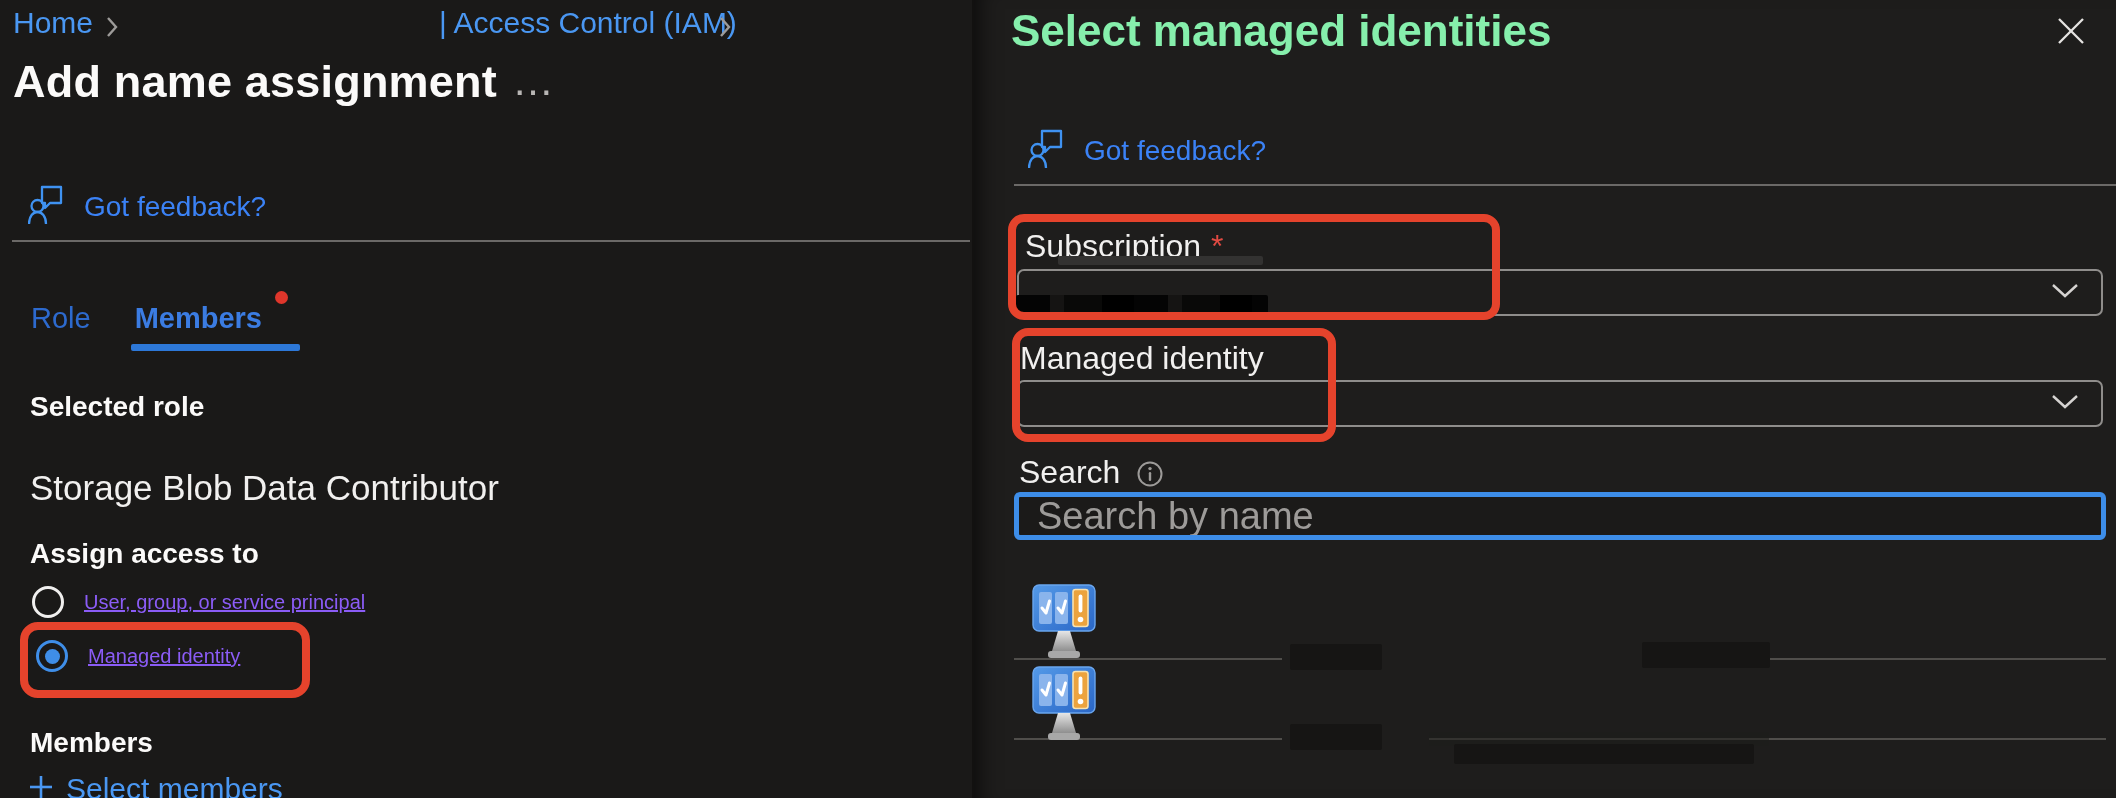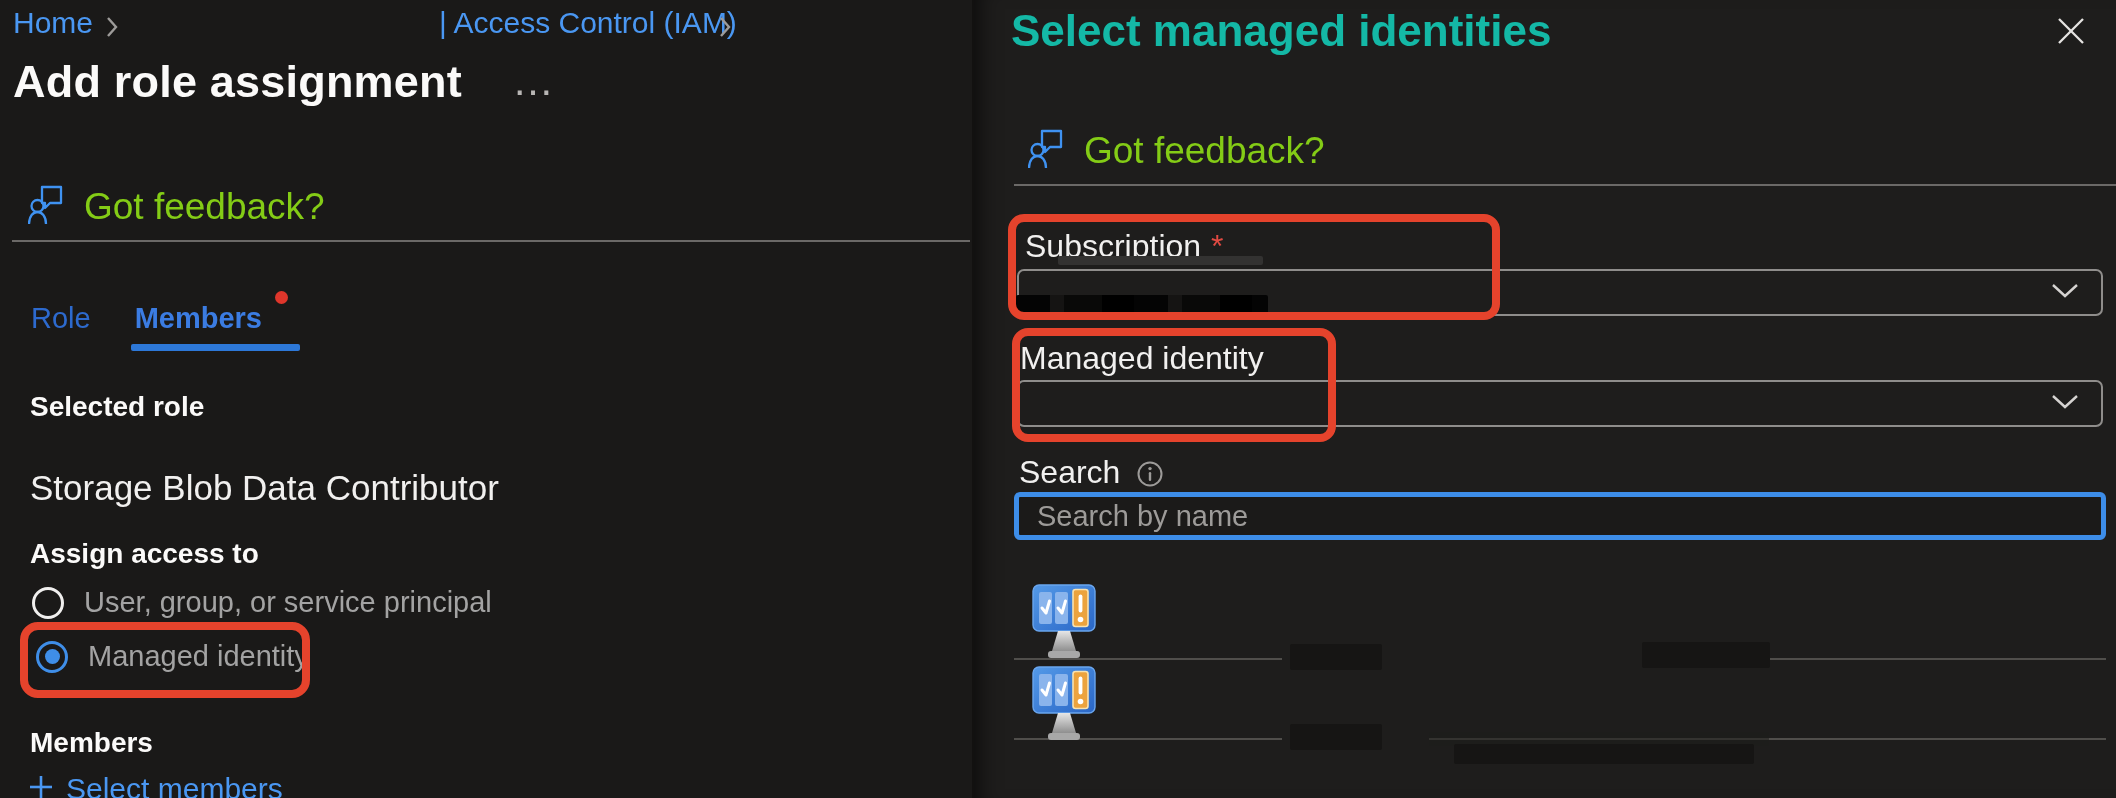--- a/index.html
+++ b/index.html
@@ -12,68 +12,68 @@
   .abs{position:absolute;}
   .row{display:flex;align-items:center;}
 
   
   #left-page{position:absolute;left:0;top:0;width:972px;height:724px;background:#1a1918;}
   .crumb-link{font-size:30px;color:#4a97f2;text-decoration:none;cursor:pointer;}
   .crumb-chev{margin:4px 0 0 0;}
   #page-title{font-size:45px;font-weight:600;color:#fbfaf9;letter-spacing:.2px;}
   #more-options{font-size:42px;color:#b8b6b4;line-height:10px;letter-spacing:3px;}
   .feedback{gap:20px;cursor:pointer;}
-  .feedback-label{font-size:37px;color:#84cc16;}
+  .feedback-label{font-size:28px;color:#3b82f6;}
   .hdivider{height:2px;background:#6b6967;}
 
   .tabs{gap:44px;font-size:29px;}
   .tab{color:#2d6ace;cursor:pointer;position:relative;white-space:nowrap;}
   .tab.active{color:#3b7ce2;font-weight:600;}
   .tab.active .tab-underline{
     position:absolute;left:-4px;right:-38px;bottom:-16px;height:7px;background:#2d78d8;border-radius:2px;}
   .tab .notif-dot{
     position:absolute;right:-26px;top:-11px;width:13px;height:13px;border-radius:50%;background:#df362b;}
   .tab-cond{margin-left:30px;}
   .tab-rev{margin-left:10px;}
 
   .section-label{font-size:28px;font-weight:700;color:#fbfaf9;}
   .body-text{font-size:35px;color:#f1f0ef;}
 
   .radio-row{gap:20px;}
   .radio-outer{width:32px;height:32px;border-radius:50%;border:3px solid #f0efee;box-sizing:border-box;flex:0 0 auto;display:flex;align-items:center;justify-content:center;background:transparent;}
   .radio-outer.checked{border-color:#3f8ee8;}
   .radio-dot{width:15px;height:15px;border-radius:50%;background:#3f8ee8;}
-  .radio-label{font-size:29px;color:#a3a3a3;}
+  .radio-label{font-size:20px;color:#8b5cf6;text-decoration:underline;}
 
   .annotation{border:8px solid #e5432c;border-radius:18px;box-sizing:border-box;background:transparent;pointer-events:none;}
 
   .link-blue{color:#4a97f2;font-size:30px;cursor:pointer;}
   .plus-row{gap:12px;}
 
   
   #side-panel{
     position:absolute;left:972px;top:0;width:1144px;height:798px;
     background:#1e1d1c;
     box-shadow:inset 22px 0 24px -20px rgba(0,0,0,.75);
     border-left:2px solid #121110;
   }
-  #panel-title{font-size:44px;font-weight:600;color:#14b8a6;}
+  #panel-title{font-size:44px;font-weight:600;color:#86efac;}
   .field-label{font-size:32px;color:#f1f0ef;}
   .req{color:#e14a42;margin-left:10px;}
   .dropdown{
     border:2px solid #8f8d8b;border-radius:7px;box-sizing:border-box;background:transparent;
     display:flex;align-items:center;justify-content:flex-end;padding-right:22px;cursor:pointer;
   }
   #search-box{
     border:5px solid #3d8de8;border-radius:6px;box-sizing:border-box;background:#1b1a19;
     display:flex;align-items:center;
   }
   #search-input{
     width:100%;height:100%;background:transparent;border:none;outline:none;
-    font-family:inherit;font-size:29px;color:#e8e6e4;padding:0 0 0 18px;
+    font-family:inherit;font-size:38px;color:#e8e6e4;padding:0 0 0 18px;
   }
   #search-input::placeholder{color:#9d9b99;opacity:1;}
   .list-divider{height:2px;background:#504e4b;}
   .eraser{background:#1e1d1c;}
   .dim{background:rgba(30,29,28,.55);}
   .redact{background:#161514;border-radius:2px;}
   .redact-bar{
     background:repeating-linear-gradient(90deg,#040404 0 34px,#151413 34px 48px,#090908 48px 86px,#000 86px 118px);
     border-radius:2px;
   }
@@ -92,21 +92,21 @@
         </svg>
     </span>
     <span class="abs crumb-link" style="left:417px;top:0;margin-left:9px;">| Access Control (IAM)</span>
     <span class="abs crumb-chev" style="left:705px;top:5px;">
       <svg width="14" height="24" viewBox="0 0 14 24">
           <polyline points="3,3 11,12 3,21" fill="none" stroke="#9d9b99" stroke-width="2.4"></polyline>
         </svg>
     </span>
   </div>
 
-  <div class="abs" id="page-title" style="left:13px;top:56px;">Add role assignment</div>
+  <div class="abs" id="page-title" style="left:13px;top:56px;">Add name assignment</div>
   <div class="abs" id="more-options" style="left:512px;top:76px;">…</div>
 
   <div class="abs row feedback" style="left:28px;top:184px;">
     <span>
       <svg width="36" height="42" viewBox="0 0 36 42">
         <path d="M14 3 h19 v16 h-11 l-5 5 v-5 h-3 z" fill="none" stroke="#3f92f1" stroke-width="2.3" stroke-linejoin="round"></path>
         <circle cx="9.5" cy="22" r="6" fill="none" stroke="#3f92f1" stroke-width="2.3"></circle>
         <path d="M1 40 c0-8 4.2-12 8.5-12 s8.5 4 8.5 12" fill="none" stroke="#3f92f1" stroke-width="2.3"></path>
       </svg>
     </span>

